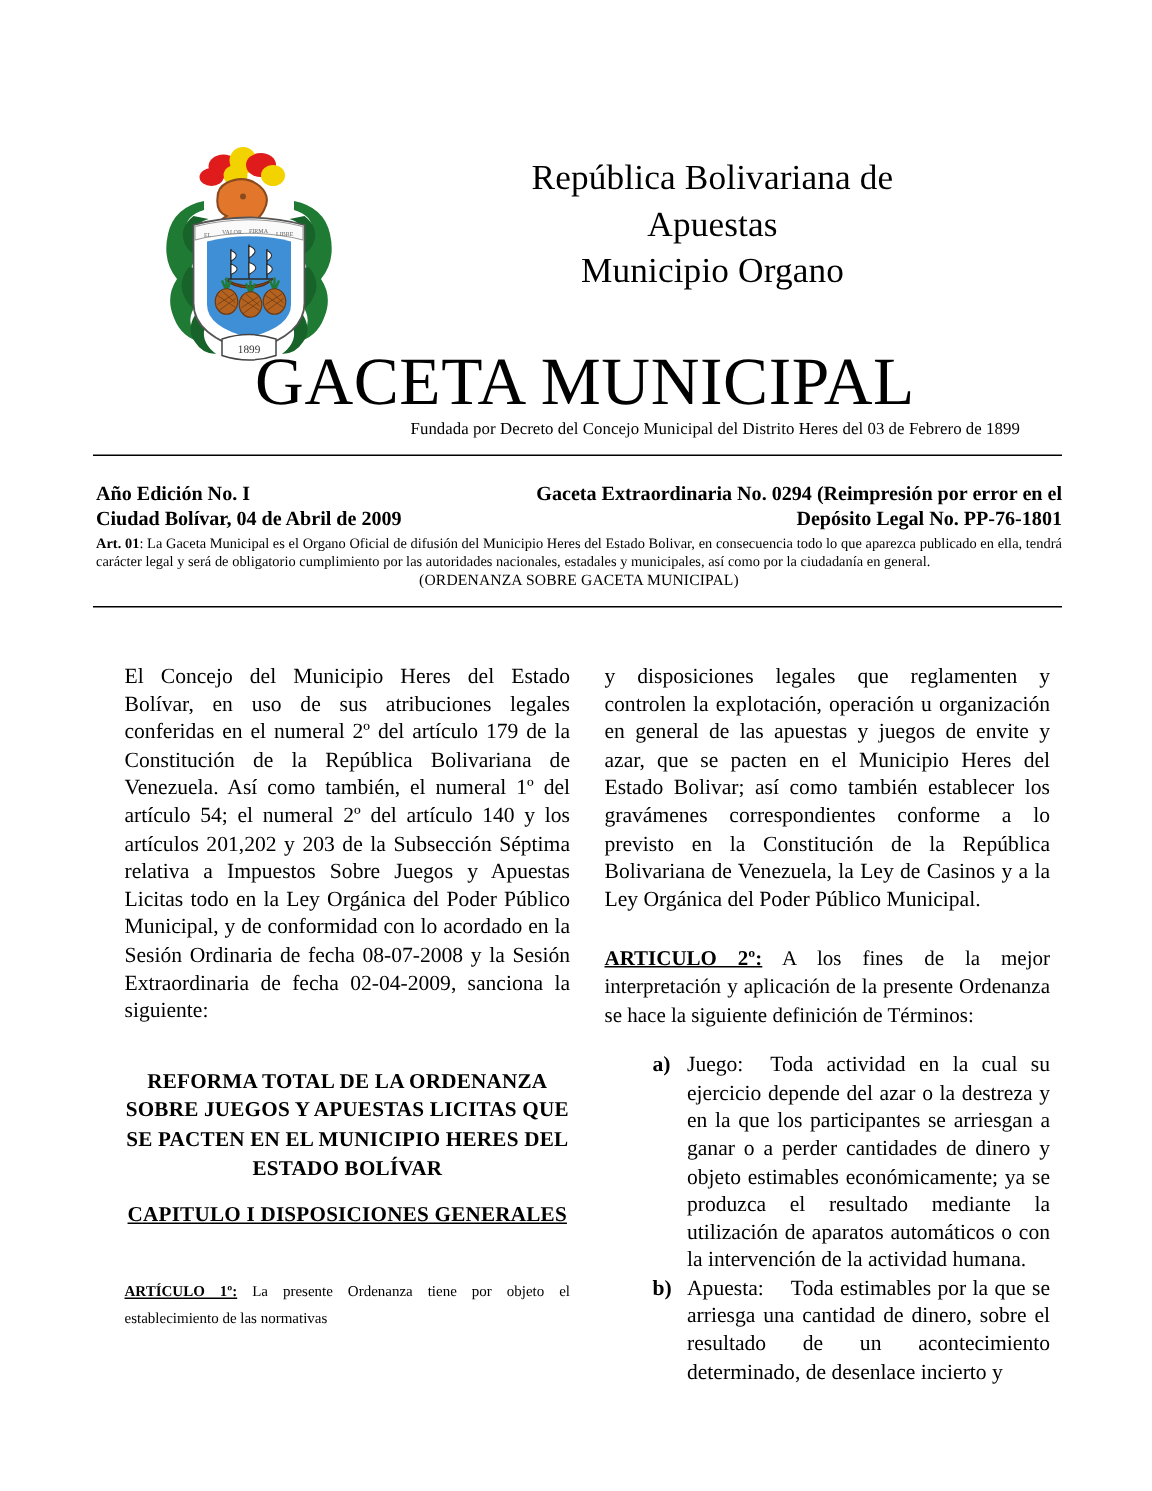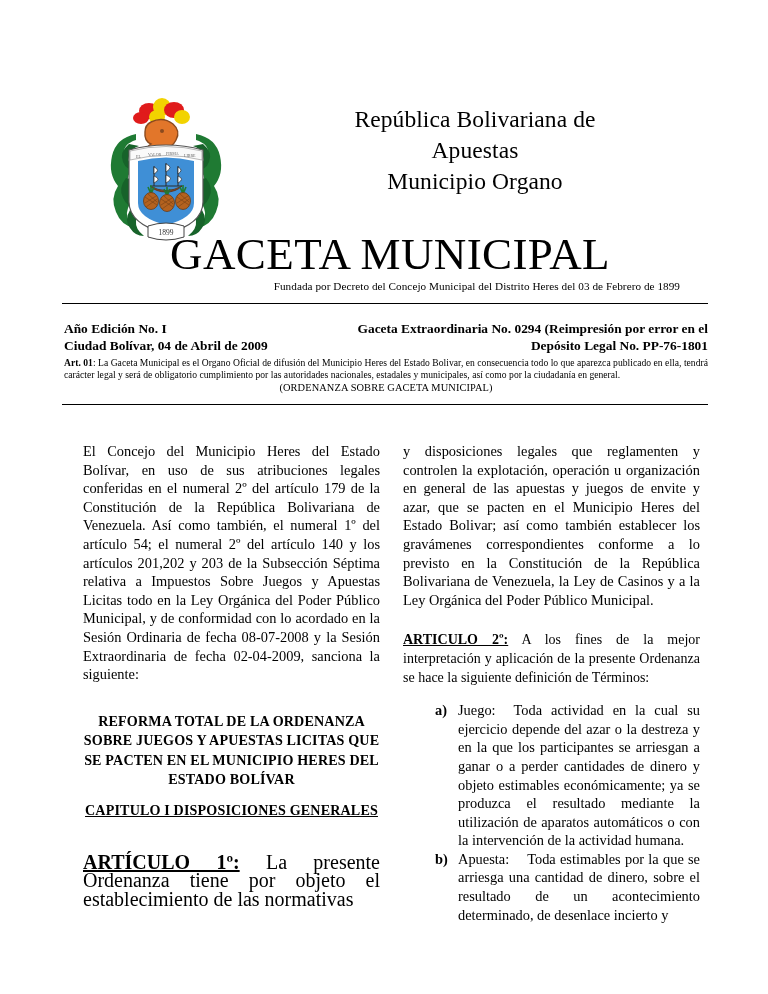--- a/index.html
+++ b/index.html
@@ -167,21 +167,21 @@
     text-align: center;
     font-weight: bold;
     font-size: 14.1px;
     line-height: 19.4px;
     letter-spacing: 0.15px;
   }
   .capitulo-heading u { text-decoration: underline; }
 
   .articulo-p {
     margin-top: 32px;
-    font-size: 20px;
+    font-size: 10px;
     line-height: 18.6px;
     text-align: justify;
   }
   .art-label {
     font-weight: bold;
     text-decoration: underline;
   }
 
   .art2-p {
     margin-top: 22px;

